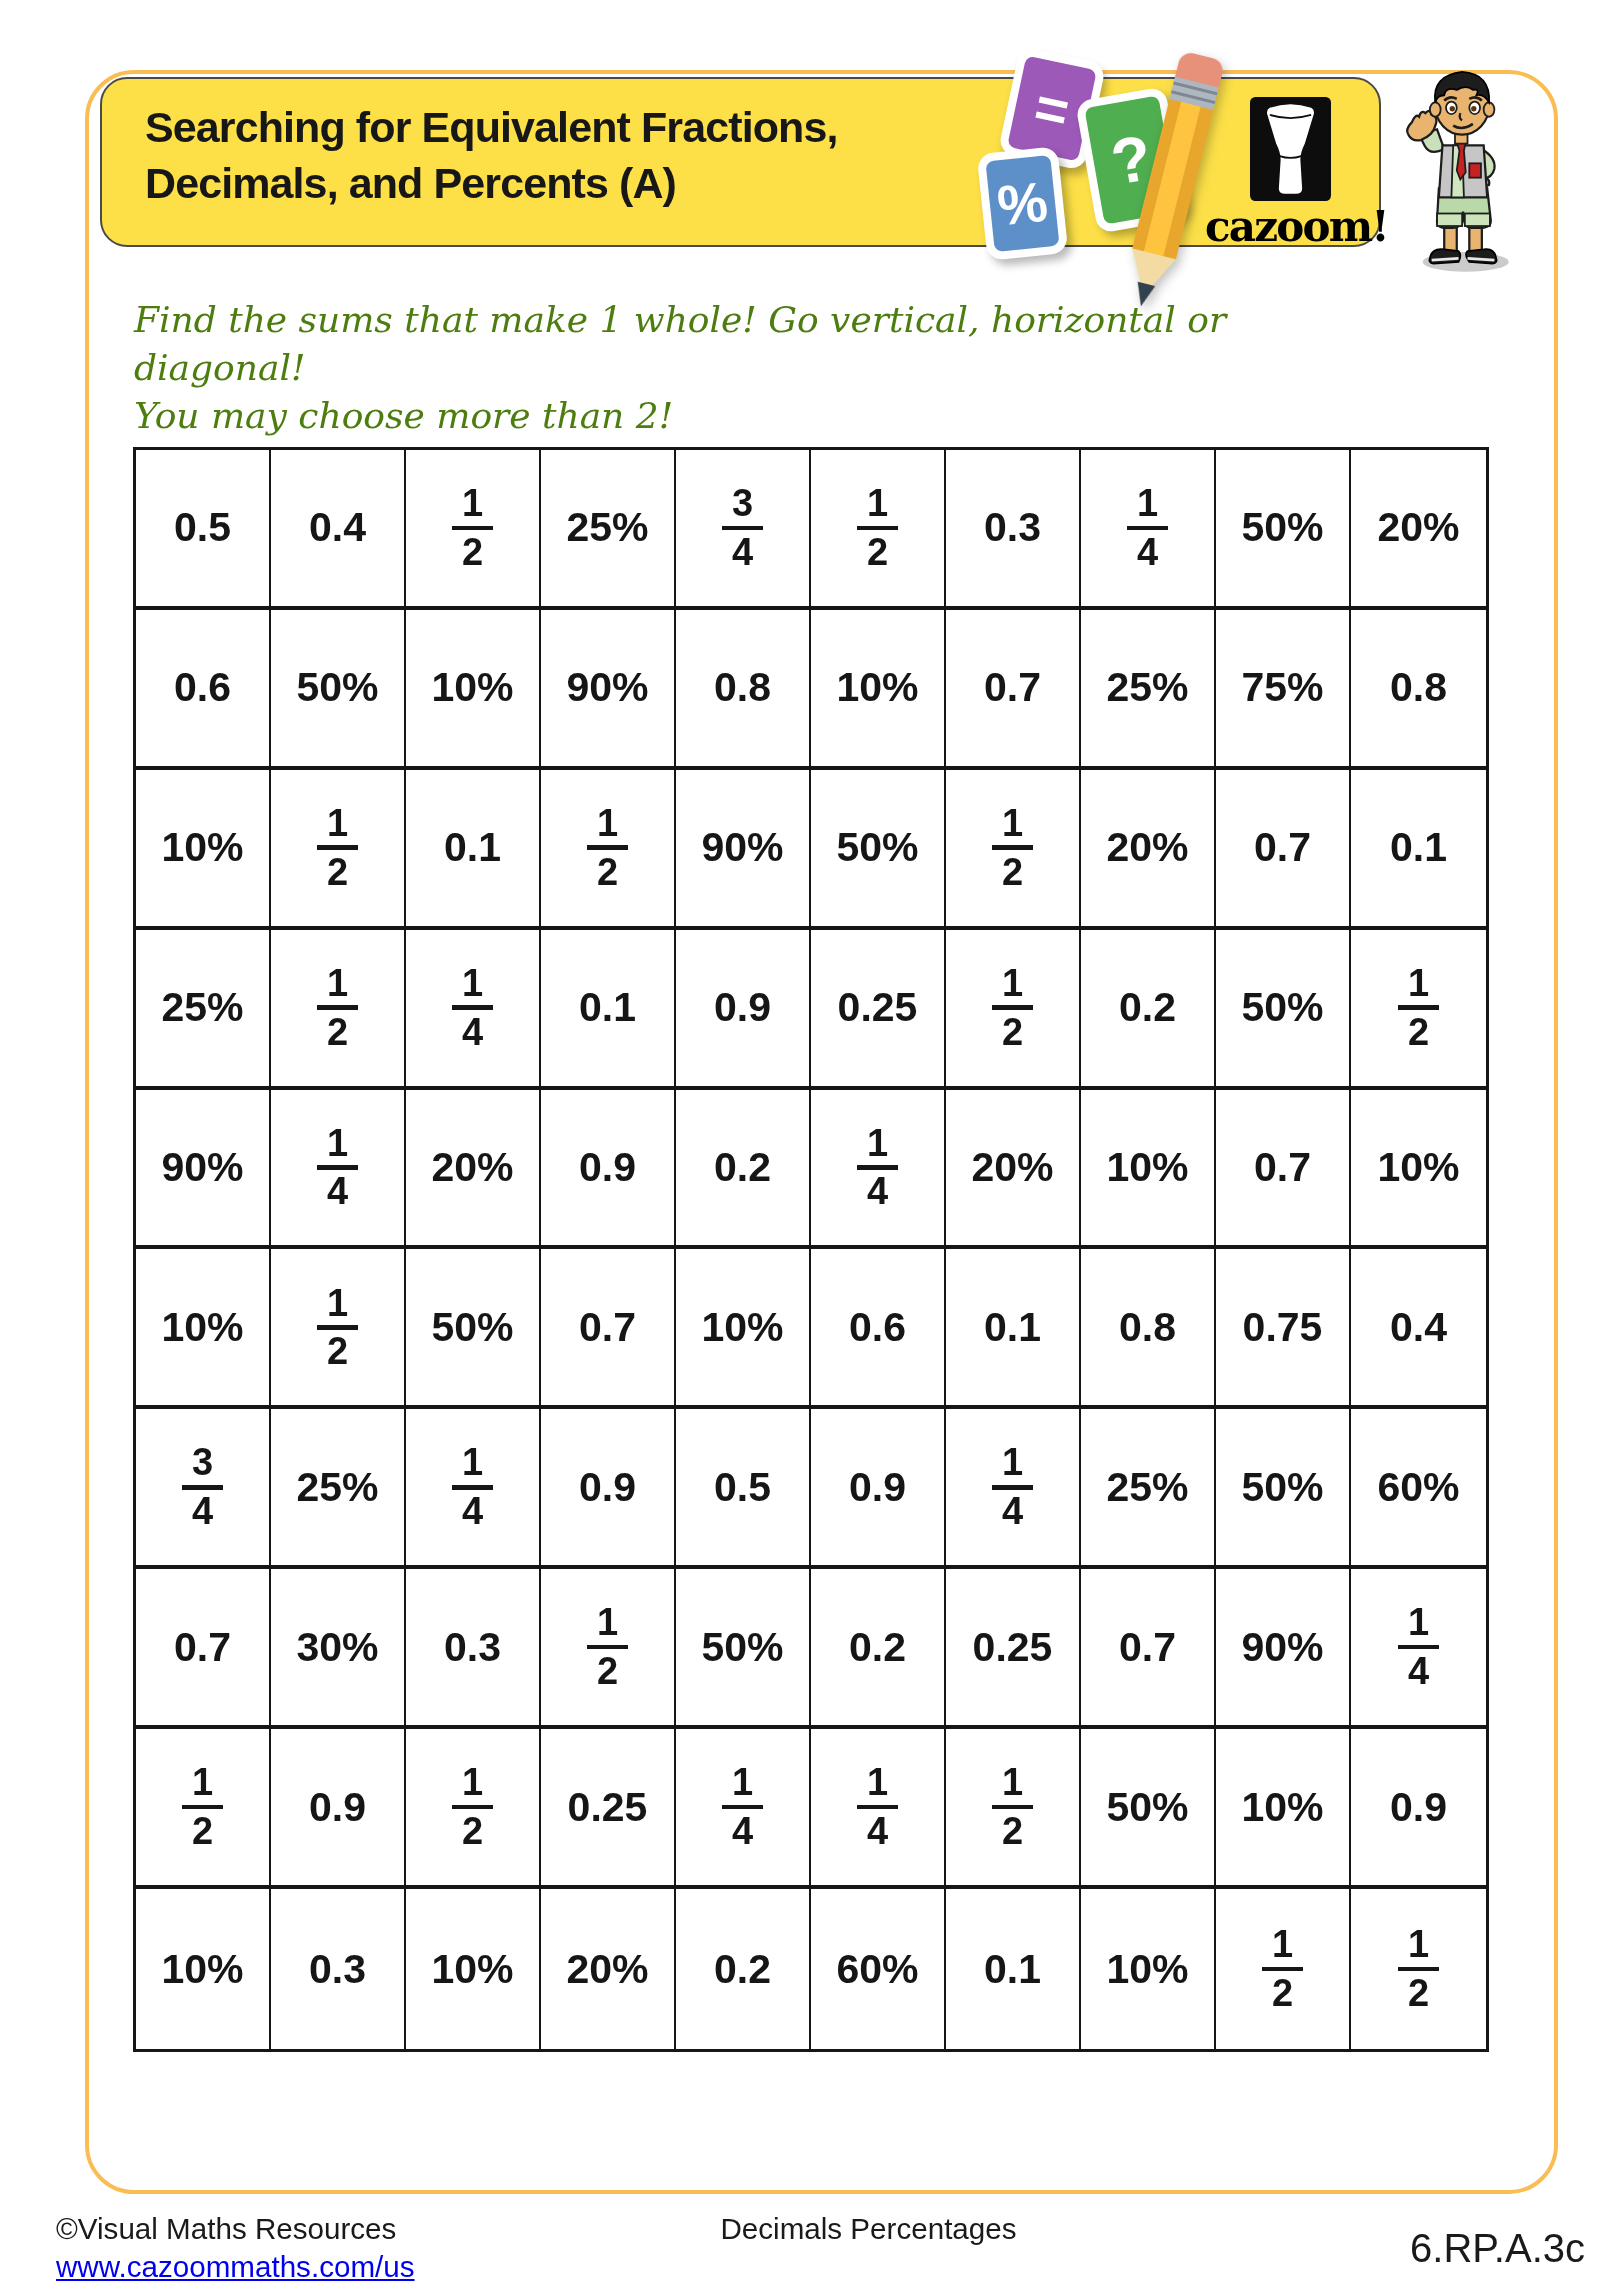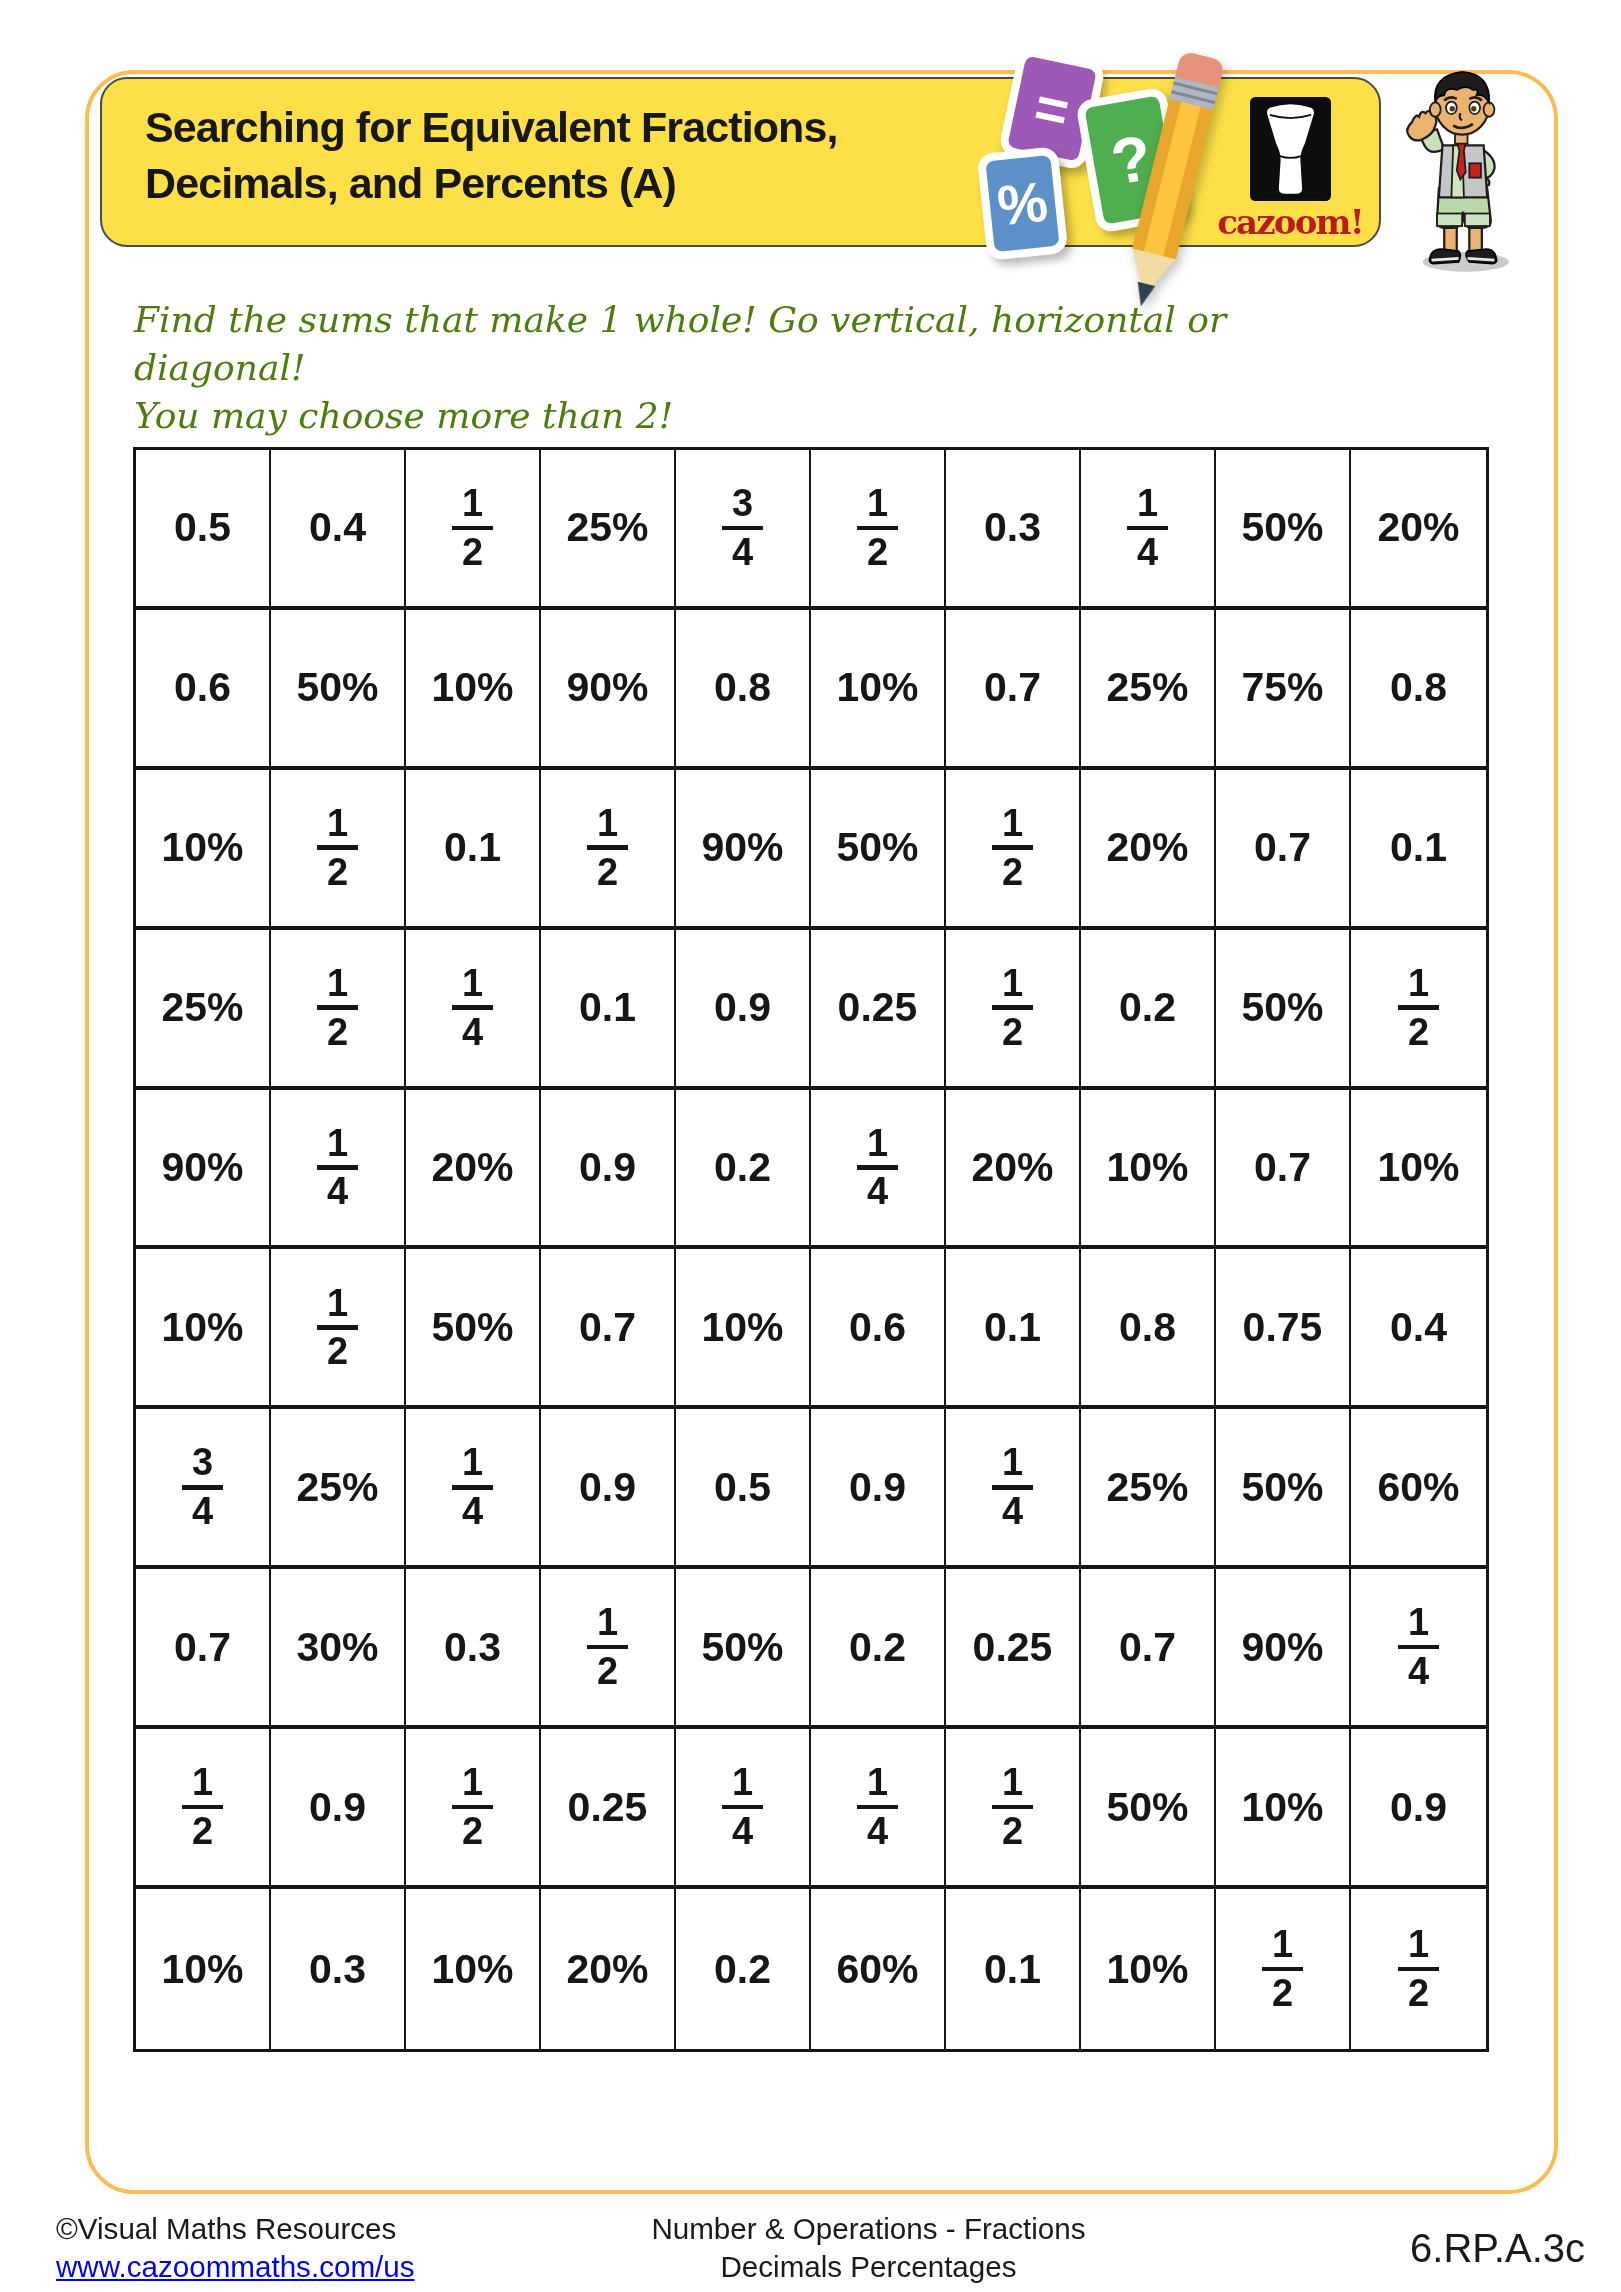--- a/index.html
+++ b/index.html
@@ -43,21 +43,21 @@
     background-image:linear-gradient(#AEB6C0 0 5.4px,#7d8893 5.4px 8px,#AEB6C0 8px 14.3px,#7d8893 14.3px 17px,#AEB6C0 17px 23px);}
   .pencil .body{position:absolute;left:0;top:50px;width:45px;height:154px;
     background:linear-gradient(90deg,#E9A62C 0 12.5px,#FFC43F 12.5px 32px,#E9A62C 32px 45px);}
   .pencil .wood{position:absolute;left:0;top:204px;width:45px;height:43px;background:#F3DCA4;
     clip-path:polygon(0 0,100% 0,50% 100%);}
   .pencil .lead{position:absolute;left:13.4px;top:235px;width:18px;height:23px;background:#31414E;
     clip-path:polygon(0 0,100% 0,50% 100%);}
   
   .logo-square{position:absolute;left:1250px;top:97px;width:81px;height:104px;background:#0d0d0d;border-radius:5.4px;z-index:3;}
   .logo-word{position:absolute;left:1205px;top:202px;width:170px;text-align:center;
-    font-family:"DejaVu Serif",serif;font-weight:bold;font-size:34px;letter-spacing:-1.8px;color:#b91c1c;z-index:3;}
+    font-family:"DejaVu Serif",serif;font-weight:bold;font-size:42px;letter-spacing:-1.8px;color:#000000;z-index:3;}
   
   .boy{position:absolute;left:1394px;top:63px;width:130px;height:215px;z-index:3;}
   
   .instructions{
     position:absolute;left:134px;top:296px;width:1254px;
     font-family:"DejaVu Serif",serif;font-style:italic;font-size:36px;line-height:48px;color:#4d7c0f;
   }
   
   .grid{
     position:absolute;left:133px;top:447px;width:1356px;height:1605px;
@@ -423,17 +423,16 @@
         <span>2</span>
       </span>
     </div>
   </div>
 
 <div class="footer-left">
   <div>©Visual Maths Resources</div>
   <div><a href="#" class="footer-link">www.cazoommaths.com/us</a></div>
 </div>
 <div class="footer-center">
-  <div>Number &amp; Operations - Fractions</div>
   <div>Decimals Percentages</div>
 </div>
 <div class="footer-right">6.RP.A.3c</div>
 
 
 </body></html>

